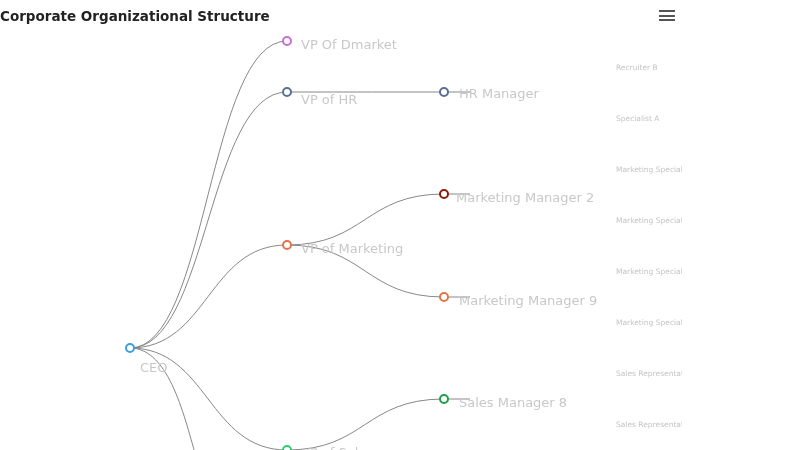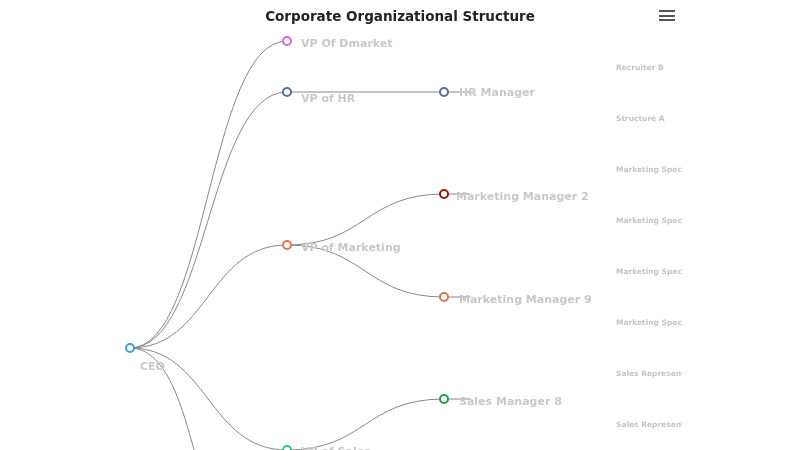--- a/index.html
+++ b/index.html
@@ -4,35 +4,35 @@
 <style>
   html, body { margin: 0; padding: 0; }
   body {
     width: 800px; height: 450px; overflow: hidden;
     background: #ffffff;
     font-family: "DejaVu Sans", sans-serif;
     position: relative;
   }
   .title {
     position: absolute; left: 0; top: 8px; width: 800px;
-    text-align: center; font-size: 13.5px; font-weight: bold; color: #222;
+    font-size: 13.5px; font-weight: bold; color: #222;
   }
   .menu-btn {
     position: absolute; left: 659px; top: 10px; width: 16px; height: 14px;
     cursor: pointer;
   }
   .menu-btn span {
     display: block; height: 2px; background: #555; margin-bottom: 2.5px;
   }
   svg.tree { position: absolute; left: 0; top: 0; }
   .label {
-    position: absolute; font-size: 11px; font-weight: bold; color: #c8c8c8;
+    position: absolute; font-size: 13px; font-weight: normal; color: #c8c8c8;
     white-space: nowrap;
   }
-  .leaf { position: absolute; font-size: 7.5px; font-weight: bold; color: #c4c4c4;
+  .leaf { position: absolute; font-size: 7.5px; font-weight: normal; color: #c4c4c4;
     white-space: nowrap; overflow: hidden; width: 66px; }
 </style>
 </head>
 <body>
 
 <div class="title">Corporate Organizational Structure</div>
 <div class="menu-btn">
     <span></span>
     <span></span>
     <span></span>
@@ -72,19 +72,19 @@
 <div class="label" style="left:301px;top:92px">VP of HR</div>
 <div class="label" style="left:301px;top:241px">VP of Marketing</div>
 <div class="label" style="left:301px;top:445px">VP of Sales</div>
 
 <div class="label" style="left:459px;top:86px">HR Manager</div>
 <div class="label" style="left:456px;top:190px">Marketing Manager 2</div>
 <div class="label" style="left:459px;top:293px">Marketing Manager 9</div>
 <div class="label" style="left:459px;top:395px">Sales Manager 8</div>
 
 <div class="leaf" style="left:616px;top:63px">Recruiter B</div>
-<div class="leaf" style="left:616px;top:114px">Structure A</div>
+<div class="leaf" style="left:616px;top:114px">Specialist A</div>
 <div class="leaf" style="left:616px;top:165px">Marketing Specialist</div>
 <div class="leaf" style="left:616px;top:216px">Marketing Specialist</div>
 <div class="leaf" style="left:616px;top:267px">Marketing Specialist</div>
 <div class="leaf" style="left:616px;top:318px">Marketing Specialist</div>
 <div class="leaf" style="left:616px;top:369px">Sales Representative</div>
 <div class="leaf" style="left:616px;top:420px">Sales Representative</div>
 
 </body></html>

